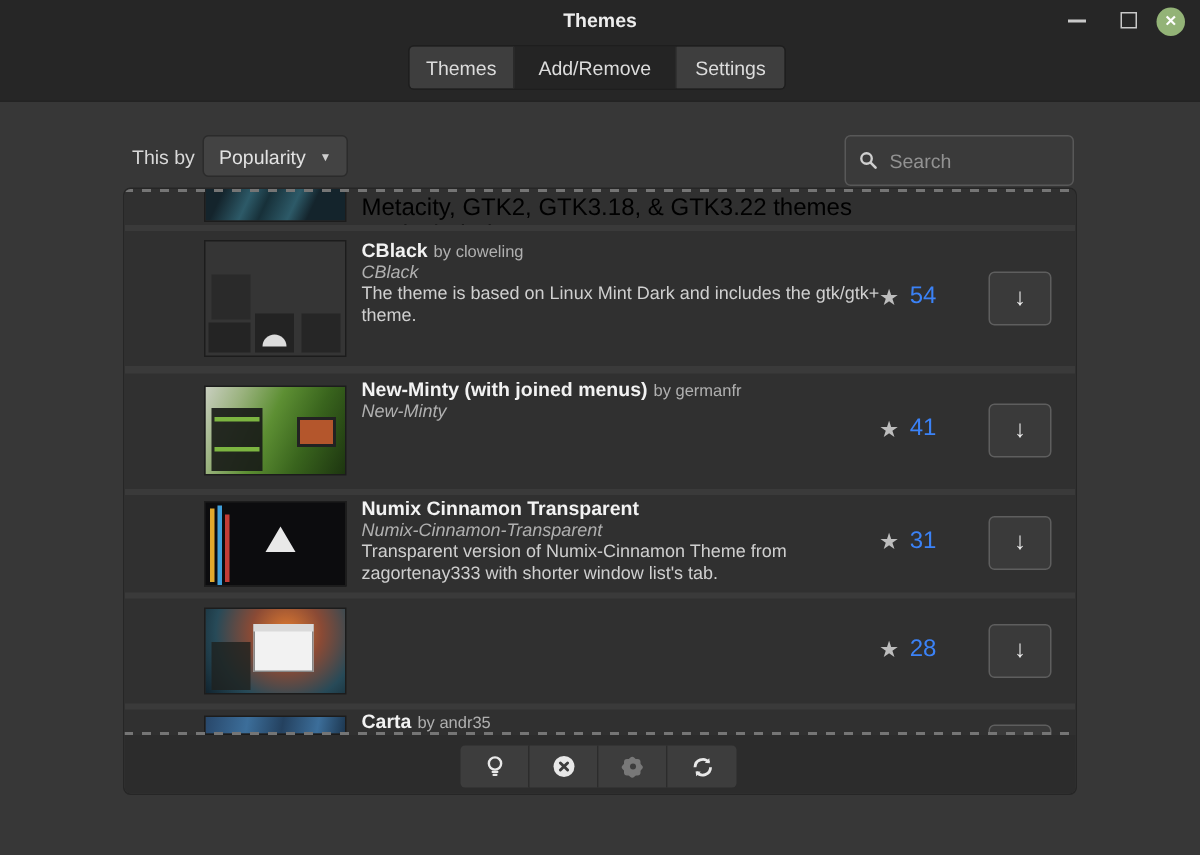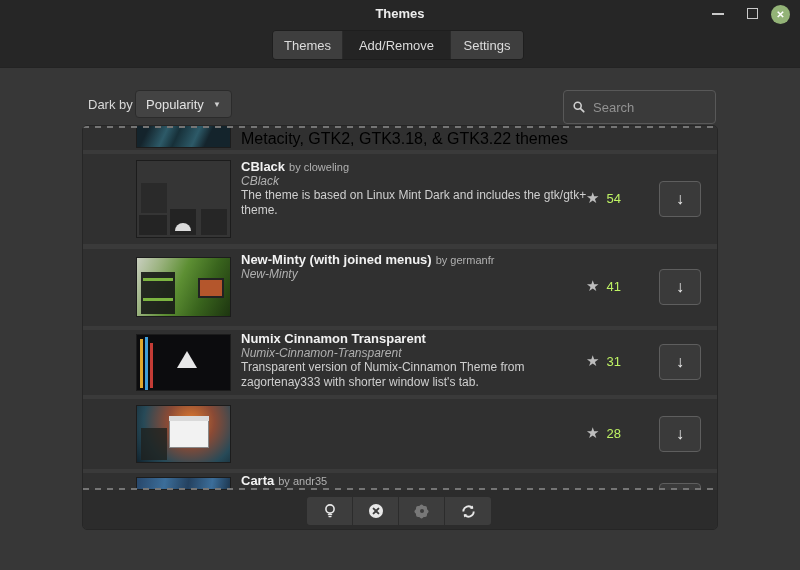--- a/index.html
+++ b/index.html
@@ -58,21 +58,21 @@
   .t-width { width:95px; }
 
   .txt { position:absolute; left:158px; width:348px; }
   .item-title { font-size:13px; font-weight:bold; color:#f2f2f2; white-space:nowrap; }
   .item-author { font-size:11px; font-weight:normal; color:#b0b0b0; margin-left:4px; }
   .item-sub { font-size:12px; font-style:italic; color:#b0b0b0; }
   .item-desc { font-size:12px; color:#cfcfcf; line-height:15px; }
 
   .star-block { position:absolute; left:503px; width:70px; display:flex; align-items:center; }
   .star-glyph { font-size:15px; color:#bdbdbd; margin-right:7px; }
-  .star-count { font-size:13px; color:#bef264;text-align:center; }
+  .star-count { font-size:16px; color:#3b82f6;text-align:center; }
 
   .dl-btn { position:absolute; left:576px; width:42px; height:36px; background:#3a3a3a;
     border:1px solid #5e5e5e; border-radius:4px; display:flex; align-items:center;
     justify-content:center; color:#ececec; font-size:16px; }
 
   .dash { position:absolute; left:0; width:636px; height:2px;
     background:repeating-linear-gradient(90deg,#757575 0 6px,transparent 6px 12px); z-index:5; }
   .dash-top { top:0; } .dash-bottom { top:362px; }
 
   
@@ -134,21 +134,21 @@
       <span>✕</span>
     </div>
 
     <div class="tabs">
       <div class="tab tab-themes">Themes</div>
       <div class="tab tab-add active">Add/Remove</div>
       <div class="tab tab-settings">Settings</div>
     </div>
   </div>
 
-  <div class="sort-label">Dark by</div>
+  <div class="sort-label">This by</div>
   <div class="sort-btn">
     <span class="sort-value">Popularity</span>
     <span class="sort-arrow">▼</span>
   </div>
   <div class="search-box">
     <svg width="14" height="14" viewBox="0 0 16 16">
       <circle cx="6.5" cy="6.5" r="4" fill="none" stroke="#cfcfcf" stroke-width="1.8"></circle>
       <path d="M9.8 9.8l3.6 3.6" stroke="#cfcfcf" stroke-width="2" stroke-linecap="round"></path>
     </svg>
     <input class="search-input" type="text" placeholder="Search" style="">

